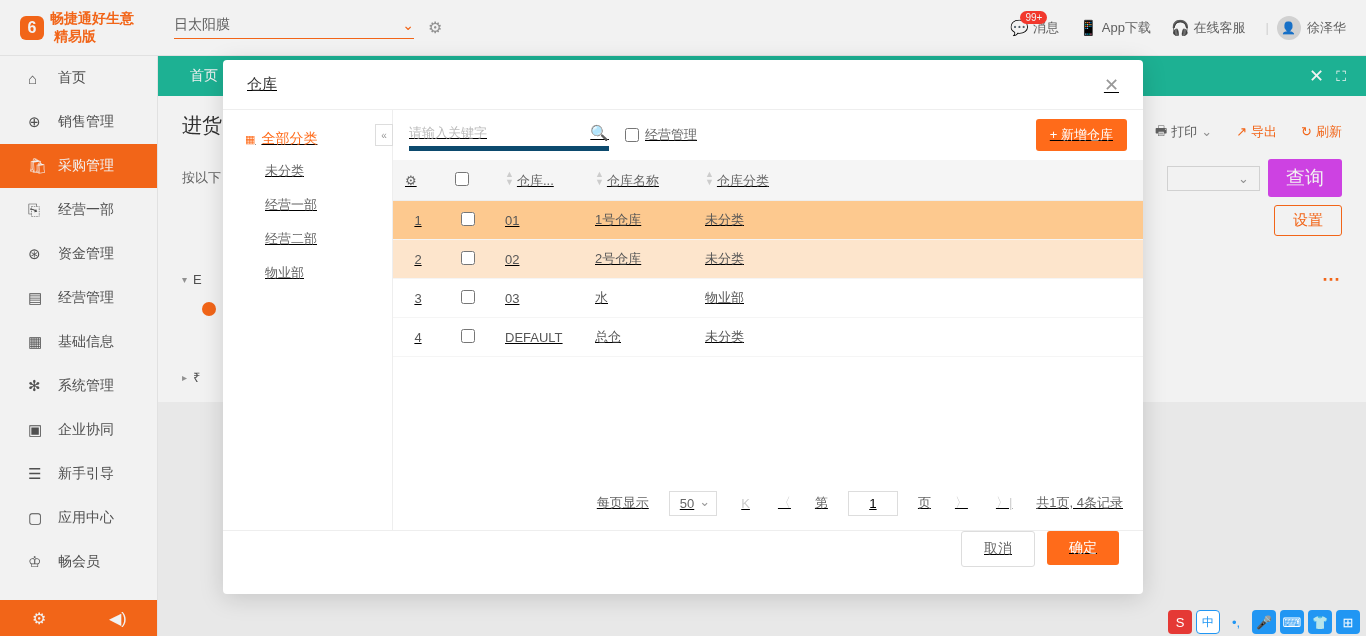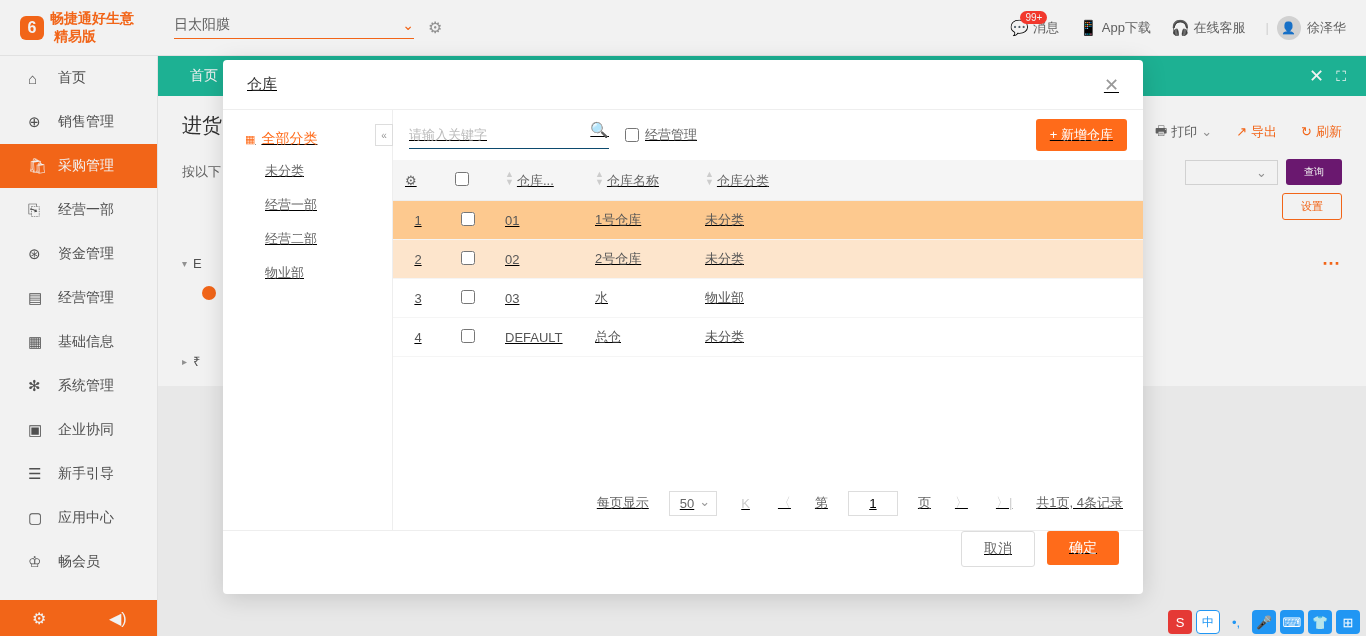--- a/index.html
+++ b/index.html
@@ -34,22 +34,22 @@
     .tab-close { margin-left: auto; cursor: pointer; font-size: 18px; padding: 0 8px; }
     .tab-expand { cursor: pointer; font-size: 14px; padding: 0 4px; }
     
     .content { padding: 16px 24px; background: #fff; margin: 0; }
     .page-title { font-size: 20px; color: #333; margin-bottom: 12px; }
     .toolbar-row { display: flex; align-items: center; justify-content: space-between; }
     .toolbar-left { color: #666; font-size: 13px; }
     .toolbar-right { display: flex; gap: 8px; align-items: center; }
     .tool-link { color: #666; font-size: 13px; cursor: pointer; display: flex; align-items: center; gap: 4px; margin-left: 16px; }
     .tool-link.orange { color: #ff6b1a; }
-    .btn-primary { background: #701a75; color: #fff; padding: 6px 18px; border: none; border-radius: 3px; font-size: 10px; cursor: pointer; }
-    .btn-outline { background: #fff; color: #ff6b1a; padding: 5px 18px; border: 1px solid #ff6b1a; border-radius: 3px; font-size: 11px; cursor: pointer; }
+    .btn-primary { background: #d946ef; color: #fff; padding: 6px 18px; border: none; border-radius: 3px; font-size: 19px; cursor: pointer; }
+    .btn-outline { background: #fff; color: #ff6b1a; padding: 5px 18px; border: 1px solid #ff6b1a; border-radius: 3px; font-size: 15px; cursor: pointer; }
     .tree-area { padding: 10px 24px; background: #fff; }
     .tree-row { display: flex; align-items: center; color: #555; font-size: 13px; padding: 6px 0; }
     .tree-toggle { margin-right: 6px; cursor: pointer; font-size: 10px; color: #999; }
     .more-dots { margin-left: auto; color: #ff6b1a; font-weight: bold; cursor: pointer; font-size: 18px; letter-spacing: 2px; }
     
     
     .modal-overlay { position: absolute; inset: 0; background: rgba(0,0,0,0.05); display: flex; align-items: flex-start; justify-content: center; text-decoration: underline; }
     .modal { margin-top: 60px; width: 920px; background: #fff; border-radius: 4px; box-shadow: 0 4px 24px rgba(0,0,0,0.15); display: flex; flex-direction: column; }
     .modal-header { height: 50px; display: flex; align-items: center; padding: 0 24px; border-bottom: 1px solid #eee; }
     .modal-title { font-size: 15px; color: #333; }
@@ -59,21 +59,21 @@
     
     .cat-sidebar { width: 170px; border-right: 1px solid #eee; padding: 14px 0; position: relative; }
     .cat-all { color: #ff6b1a; font-size: 14px; padding: 6px 22px; display: flex; align-items: center; font-weight: 500; }
     .cat-grid-icon { margin-right: 6px; font-size: 11px; }
     .cat-item { color: #666; font-size: 13px; padding: 8px 22px 8px 42px; cursor: pointer; }
     .collapse-btn { position: absolute; right: -1px; top: 14px; width: 18px; height: 22px; border: 1px solid #ddd; background: #fff; display: flex; align-items: center; justify-content: center; font-size: 10px; color: #999; cursor: pointer; }
     
     
     .table-area { flex: 1; display: flex; flex-direction: column; }
     .table-toolbar { height: 50px; display: flex; align-items: center; padding: 0 16px; gap: 16px; }
-    .search-box { display: flex; border-bottom: 1px solid #0c4a6e; width: 200px; }
+    .search-box { display: flex; align-items: center; border-bottom: 5px solid #0c4a6e; width: 200px; }
     .search-input { border: none; outline: none; font-size: 13px; padding: 6px 0; flex: 1; color: #333; }
     .search-input::placeholder { color: #bbb; }
     .search-icon { color: #ff6b1a; font-size: 15px; cursor: pointer; }
     .checkbox-label { display: flex; align-items: center; font-size: 13px; color: #666; gap: 6px; }
     .table-spacer { flex: 1; }
     .add-btn { background: #ff6b1a; color: #fff; padding: 7px 14px; border: none; border-radius: 3px; font-size: 13px; cursor: pointer; }
     
     
     .data-table { width: 100%; border-collapse: collapse; font-size: 13px; }
     .data-table th { background: #f5f5f5; padding: 10px 12px; text-align: left; color: #666; font-weight: normal; border-bottom: 1px solid #eee; }

